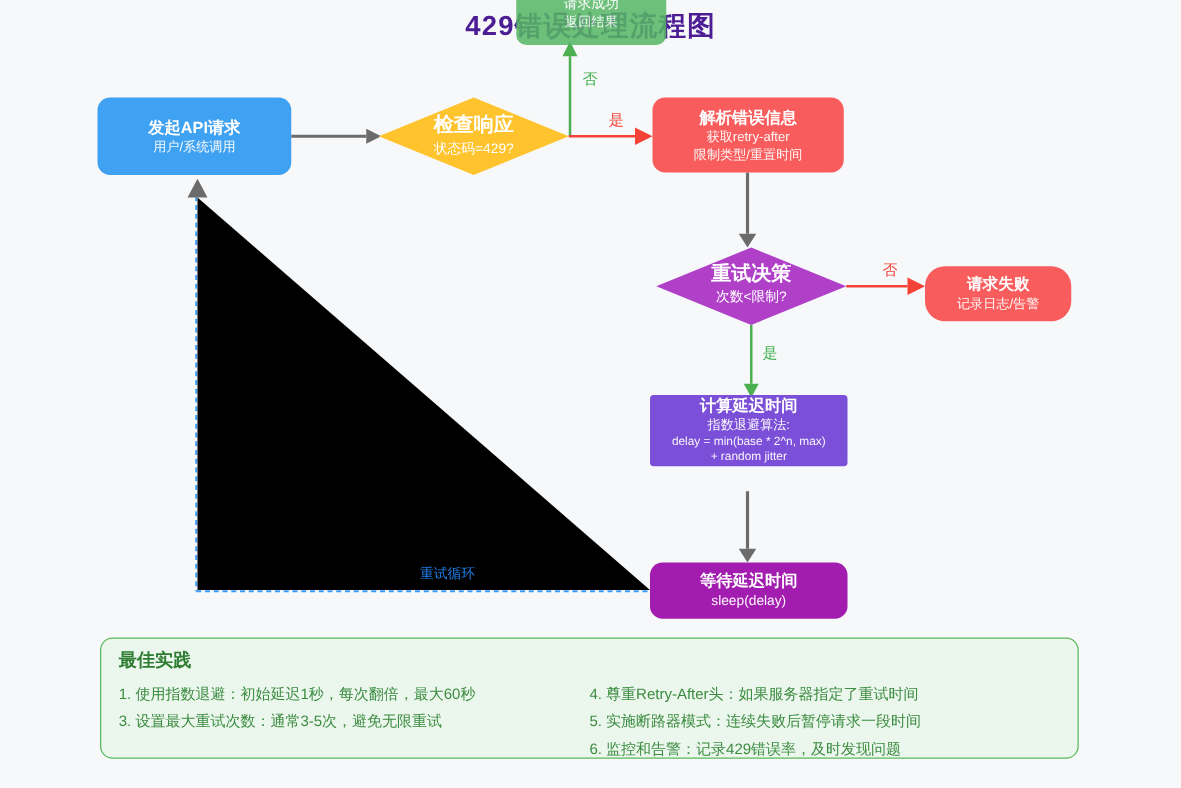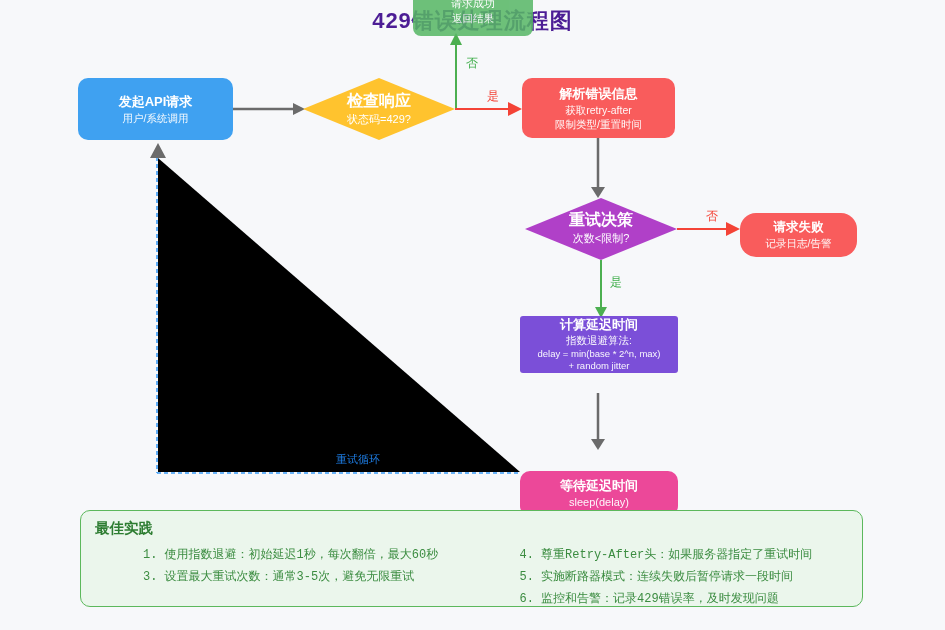--- a/index.html
+++ b/index.html
@@ -18,21 +18,21 @@
     z-index:3;display:flex;flex-direction:column;align-items:center;justify-content:center;
     color:#fff;text-align:center;line-height:1.35;
   }
   .node .t1{font-size:13px;font-weight:700;}
   .node .t2{font-size:10.5px;font-weight:400;opacity:.95;}
   .node .t3{font-size:9.5px;font-weight:400;opacity:.95;}
   .box-start{left:78px;top:78px;width:155px;height:62px;background:#3fa1f1;border-radius:10px;}
   .box-parse{left:522px;top:78px;width:153px;height:60px;background:#f95c5c;border-radius:10px;}
   .box-fail{left:740px;top:213px;width:117px;height:44px;background:#f95c5c;border-radius:16px;}
   .box-delay{left:520px;top:316px;width:158px;height:57px;background:#7b4fd8;border-radius:3px;}
-  .box-wait{left:520px;top:450px;width:158px;height:45px;background:#ec4899;border-radius:10px;margin-top:21px;}
+  .box-wait{left:520px;top:450px;width:158px;height:45px;background:#a21caf;border-radius:10px;}
   .box-success{
     left:413px;top:-16px;width:120px;height:50px;background:#57b765;border-radius:8px;
     opacity:.86;z-index:3;padding-top:2px;
   }
   .box-success .t1{font-size:11px;font-weight:400;}
   .box-success .t2{font-size:10.5px;font-weight:400;}
   .diamond-label{
     z-index:4;display:flex;flex-direction:column;align-items:center;justify-content:center;
     color:#fff;text-align:center;line-height:1.3;pointer-events:none;
   }
@@ -40,26 +40,26 @@
   .diamond-label .t2{font-size:11px;}
   .dl-check{left:303px;top:84px;width:152px;height:50px;}
   .dl-retry{left:525px;top:203px;width:152px;height:50px;}
   .edge-label{z-index:5;font-size:12px;line-height:1;}
   .el-green{color:#3fae4a;}
   .el-red{color:#f44336;}
   .el-loop{color:#1e7fe8;font-size:11px;z-index:5;}
   .panel{
     left:80px;top:510px;width:783px;height:97px;z-index:3;
     background:#ebf6ec;border:1.5px solid #5cb85c;border-radius:10px;
-    box-sizing:border-box;padding:8px 14px 0 14px;font-family:Liberation Mono, monospace;
+    box-sizing:border-box;padding:8px 14px 0 14px;
   }
   .panel-title{font-size:14.5px;font-weight:700;color:#2e7d32;margin-bottom:6px;}
   .panel-cols{display:flex;}
   .panel-col{width:50%;}
-  .panel-col .item{font-size:12px;color:#3b8c40;line-height:1.85;white-space:nowrap;margin-left:48px;}
+  .panel-col .item{font-size:12px;color:#3b8c40;line-height:1.85;white-space:nowrap;}
 </style>
 </head>
 <body>
 
 <div class="stage">
 
   <div class="abs page-title">429错误处理流程图</div>
 
   <svg class="abs layer" width="945" height="630" viewBox="0 0 945 630">
 

